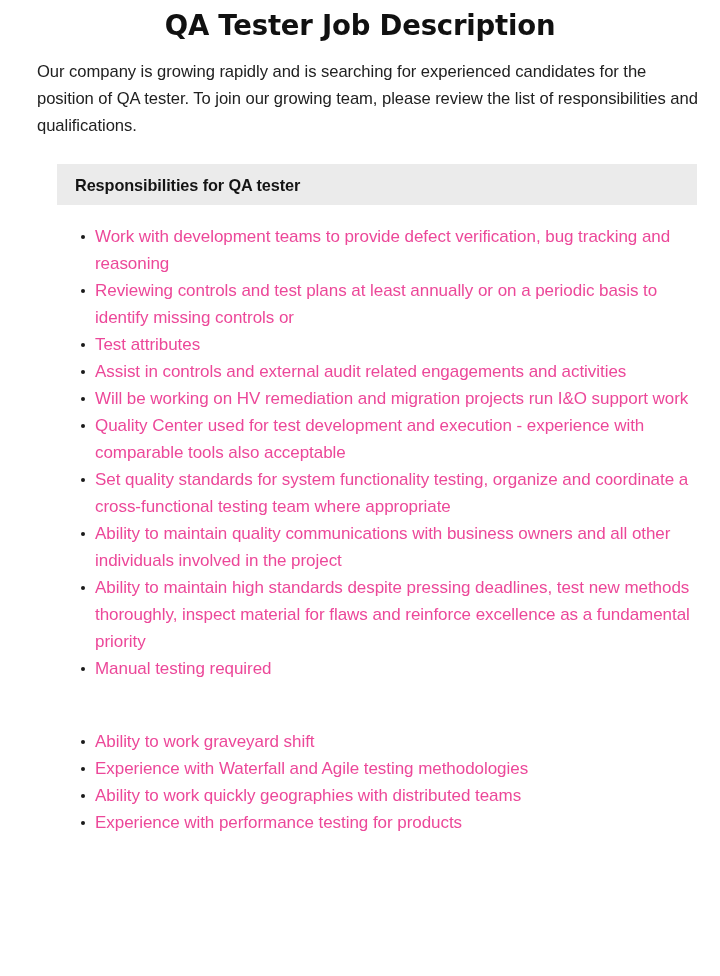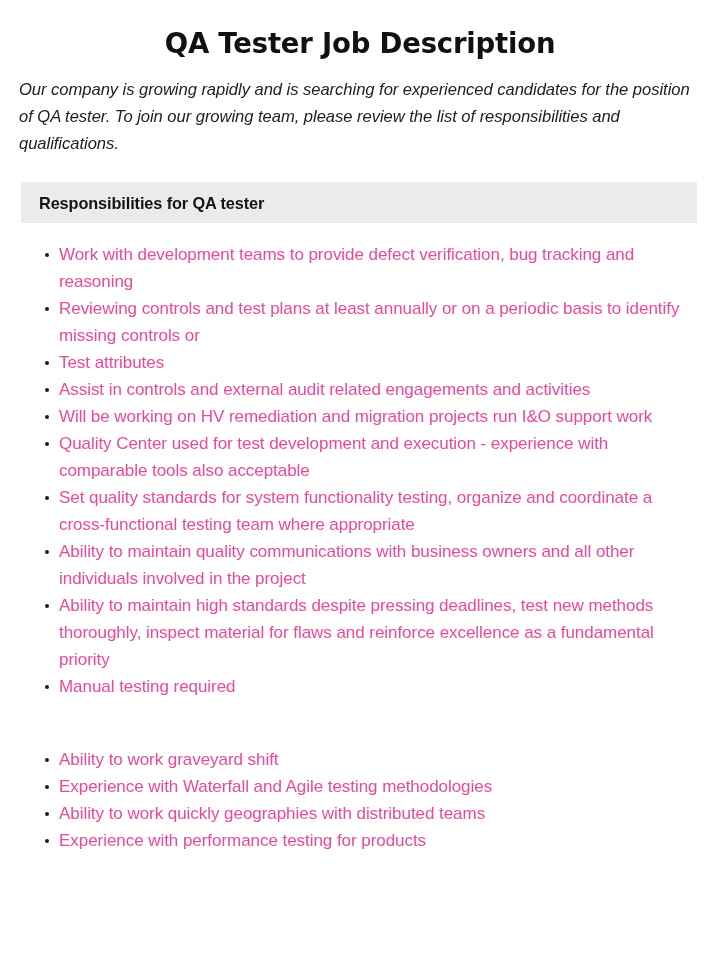--- a/index.html
+++ b/index.html
@@ -19,44 +19,44 @@
   .page {
     position: relative;
     width: 720px;
     height: 976px;
     box-sizing: border-box;
   }
 
   
   .doc-title {
     margin: 0;
-    padding: 24px 20px 0 20px;
+    padding: 6px 20px 0 20px;
     text-align: center;
     font-family: "DejaVu Sans", "Liberation Sans", sans-serif;
     font-size: 27.5px;
     font-weight: 700;
     letter-spacing: -0.2px;
     line-height: 38px;
     color: #111111;
   }
 
   
   .intro {
     margin: 14px 0 0 0;
-    padding: 0 21px 0 19px;
+    padding: 0 21px 0 37px;
     font-size: 16.6px;
     line-height: 27px;
     color: #212121;
     letter-spacing: -0.05px;
-    font-style: italic;
   }
 
   
   .section {
     margin-top: 25px;
+    padding-left: 36px;
   }
   .section.qualifications {
     margin-top: 29px;
   }
 
   .section-header {
     background: #ebebeb;
     margin: 0 23px 0 21px;
     height: 41px;
     display: flex;

